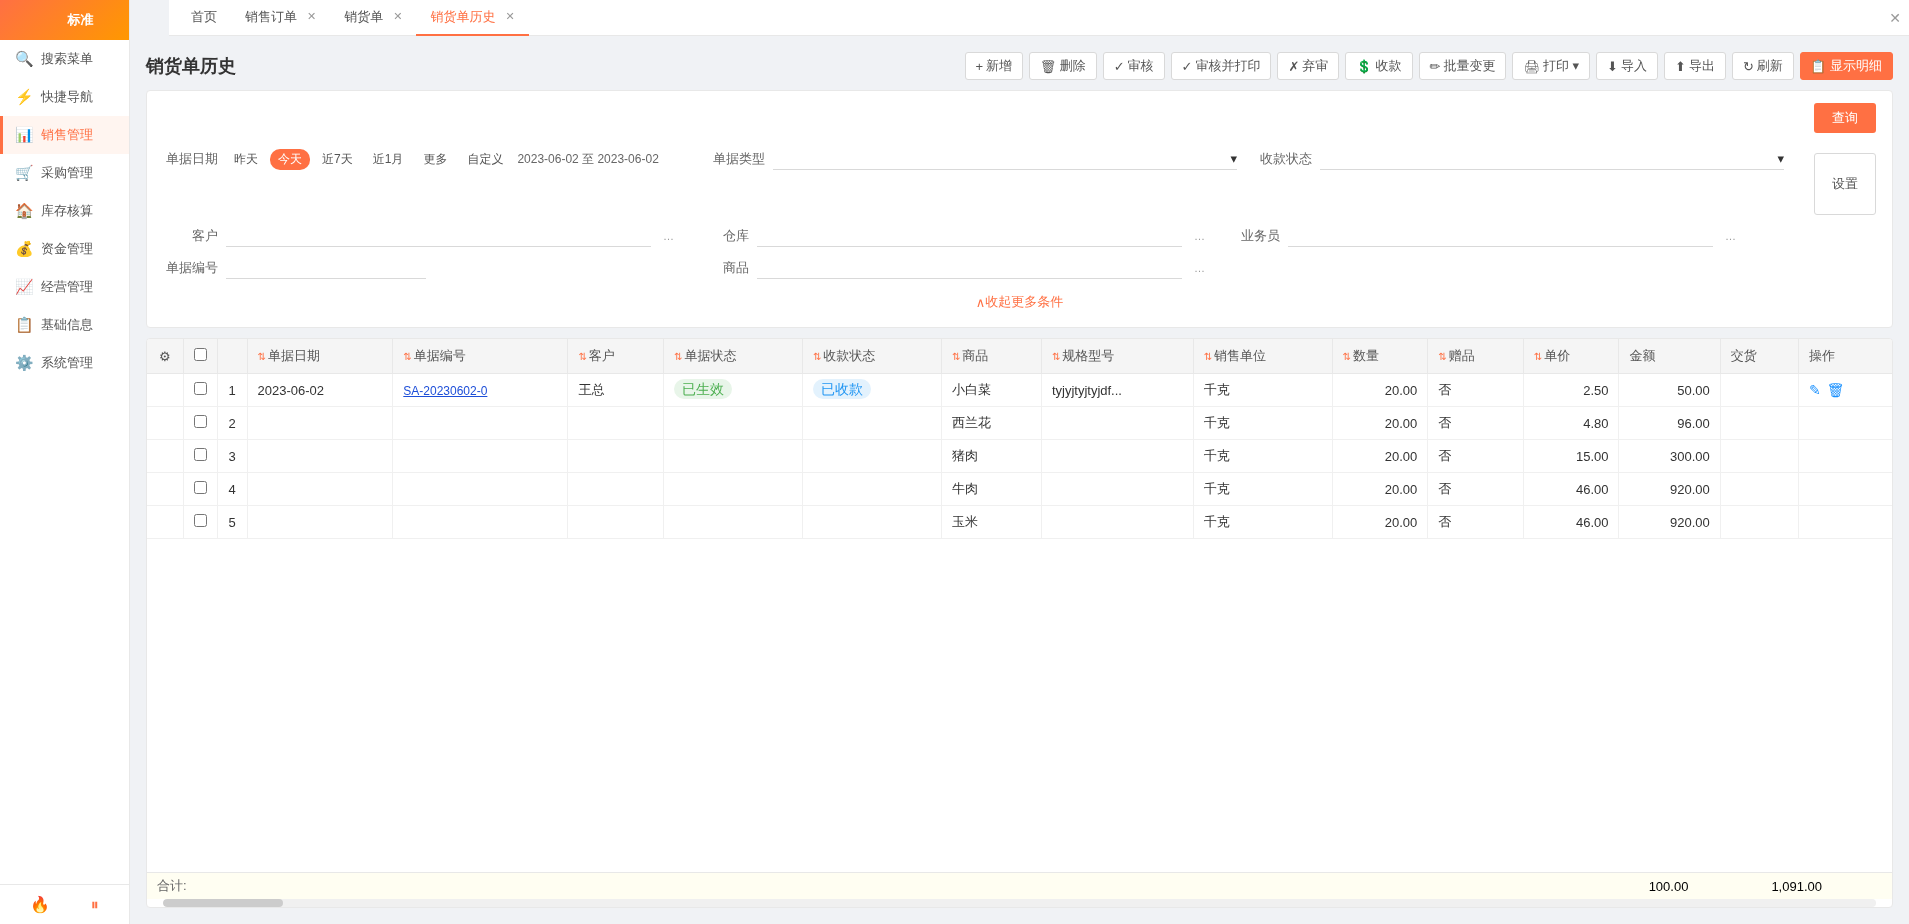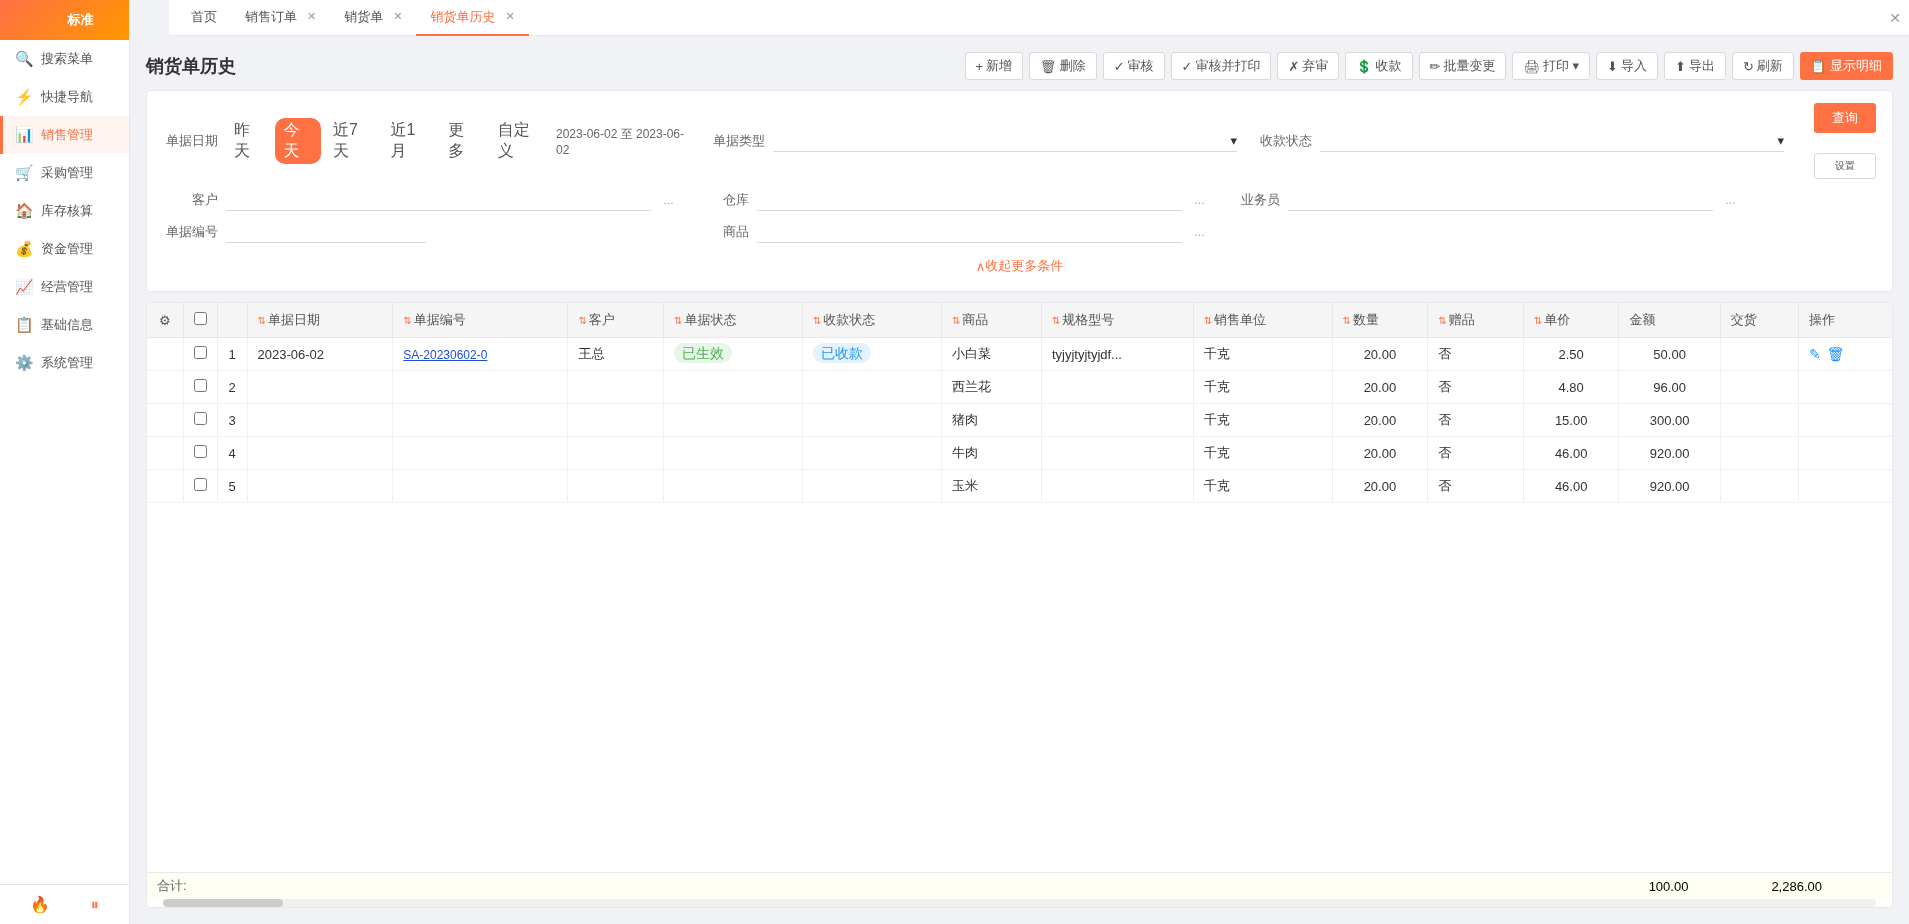--- a/index.html
+++ b/index.html
@@ -185,21 +185,21 @@
       align-items: center;
       gap: 6px;
       flex: 1;
     }
     .date-tabs { display: flex; gap: 4px; }
     .date-tab {
       padding: 2px 8px;
       border-radius: 3px;
       cursor: pointer;
       color: #555;
-      font-size: 16px;
+      font-size: 12px;
     }
     .date-tab.active {
       background: #ff7043;
       color: #fff;
       border-radius: 10px;
     }
     .date-range { color: #666; font-size: 12px; }
     .collapse-btn {
       display: flex;
       align-items: center;
@@ -215,24 +215,24 @@
       color: #fff;
       padding: 6px 18px;
       border-radius: 3px;
       cursor: pointer;
       font-size: 13px;
     }
     .settings-btn {
       background: #fff;
       border: 1px solid #d9d9d9;
       color: #555;
-      padding: 5px 14px;
+      padding: 21px 14px;
       border-radius: 3px;
       cursor: pointer;
-      font-size: 10px;
+      font-size: 13px;
     }
     .filter-actions {
       display: flex;
       flex-direction: column;
       gap: 20px;
       margin-left: 10px;
     }
 
     
     .table-container {
@@ -328,21 +328,21 @@
     .scroll-thumb {
       width: 120px;
       height: 100%;
       background: #ccc;
       border-radius: 4px;
     }
 
     .th-settings { width: 36px; text-align: center; }
     .th-checkbox { width: 30px; text-align: center; }
     .col-center { text-align: center; }
-    .col-right { text-align: center; margin-left: 26px; }
+    .col-right { text-align: right; margin-left: 26px; }
   </style>
 </head>
 <body>
 
 <div class="sidebar">
   <div class="sidebar-logo">
     <span>标准</span>
   </div>
 
   <div id="sidebar-items-container">
@@ -681,21 +681,21 @@
                 <td></td>
               </tr>
             </tbody>
         </table>
       </div>
 
       <div class="table-footer">
         <span class="total-label">合计:</span>
         <div style="flex:1; display:flex; align-items:center; justify-content:flex-end; gap:83px; padding-right:60px;">
           <span>100.00</span>
-          <span>2,286.00</span>
+          <span>1,091.00</span>
         </div>
       </div>
 
       <div class="scroll-bar-row">
         <div class="scroll-thumb"></div>
       </div>
     </div>
 
 
   </div>

